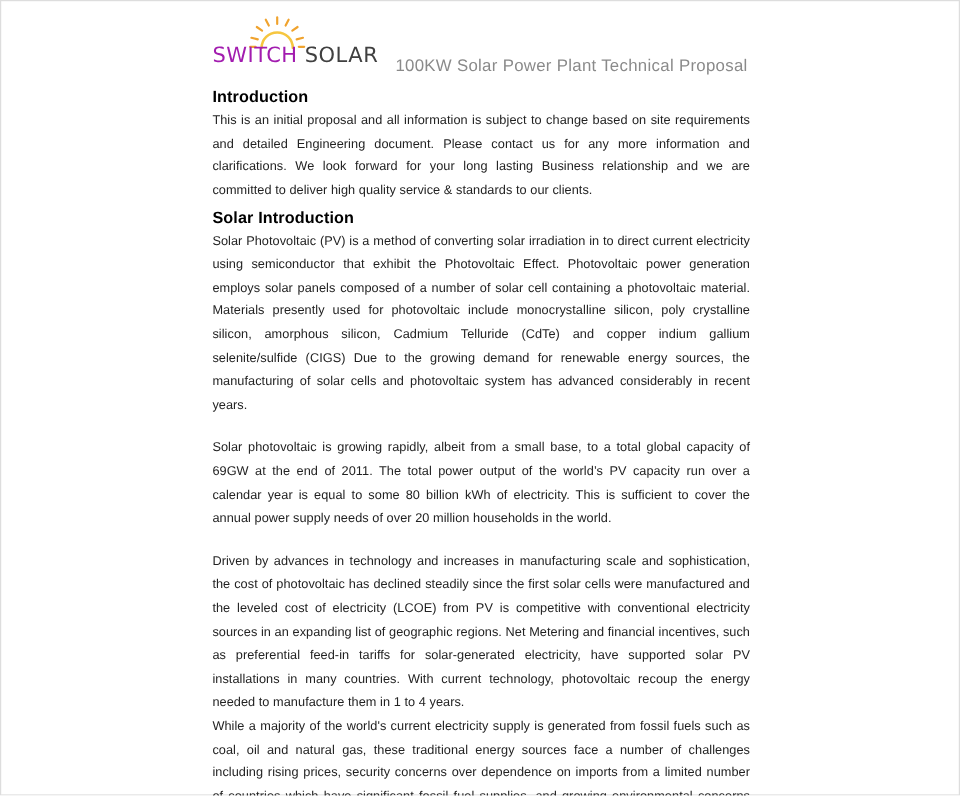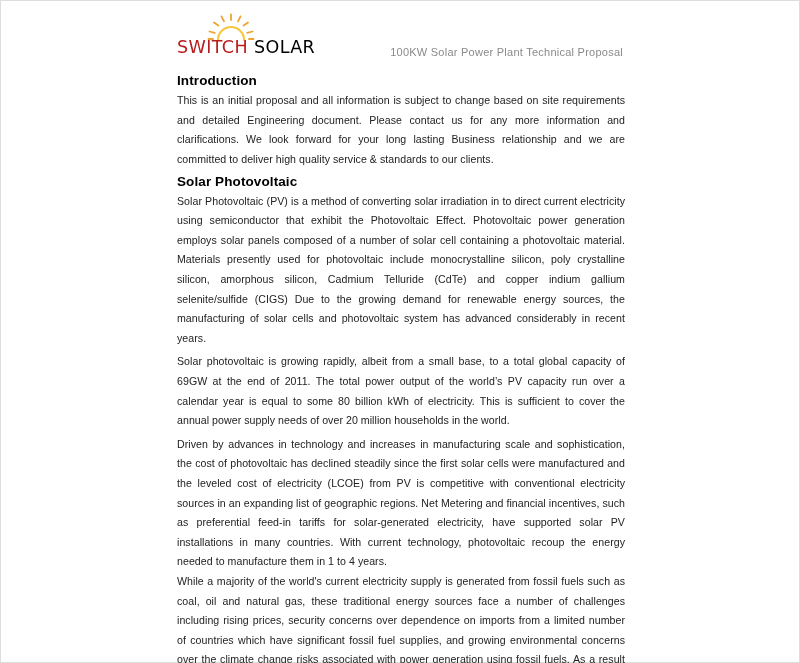--- a/index.html
+++ b/index.html
@@ -52,28 +52,28 @@
   .brand-wordmark {
     position: absolute;
     left: 0;
     top: 26px;
     font-family: "DejaVu Sans", sans-serif;
     font-size: 17.5px;
     letter-spacing: 0.4px;
     line-height: 1;
     white-space: nowrap;
   }
-  .brand-switch { color: #b91c1c; }
-  .brand-solar  { color: #000000; }
+  .brand-switch { color: #a21caf; }
+  .brand-solar  { color: #404040; }
 
   .header-title {
     position: absolute;
     right: 0;
     top: 33px;
-    font-size: 11px;
+    font-size: 14px;
     color: #8a8a8a;
     letter-spacing: 0.25px;
     white-space: nowrap;
   }
 
   
   .content {
     margin: 0 176px 0 176px;
     width: 448px;
   }
@@ -101,21 +101,21 @@
     margin: 0 0 0 0;
     font-size: 10.6px;
     line-height: 19.6px;
     color: #222222;
     text-align: justify;
     text-justify: inter-word;
     letter-spacing: 0.05px;
   }
 
   p.body-text.gap {
-    margin-top: 4px;
+    margin-top: 16px;
   }
 </style>
 </head>
 <body>
 
 <div class="page">
 
   <div class="doc-header">
 
     <div class="brand">
@@ -137,21 +137,21 @@
     </div>
 
     <div class="header-title">100KW Solar Power Plant Technical Proposal</div>
   </div>
 
   <div class="content">
 
     <h2 class="section-heading">Introduction</h2>
     <p class="body-text">This is an initial proposal and all information is subject to change based on site requirements and detailed Engineering document. Please contact us for any more information and clarifications. We look forward for your long lasting Business relationship and we are committed to deliver high quality service &amp; standards to our clients.</p>
 
-    <h2 class="section-heading tight">Solar Photovoltaic</h2>
+    <h2 class="section-heading tight">Solar Introduction</h2>
     <p class="body-text">Solar Photovoltaic (PV) is a method of converting solar irradiation in to direct current electricity using semiconductor that exhibit the Photovoltaic Effect. Photovoltaic power generation employs solar  panels composed  of a  number  of solar  cell containing  a photovoltaic material. Materials presently used for photovoltaic include monocrystalline silicon, poly crystalline silicon, amorphous silicon, Cadmium Telluride (CdTe) and copper indium gallium selenite/sulfide  (CIGS) Due to the growing demand for renewable energy sources,  the manufacturing of solar cells and photovoltaic system has advanced considerably in recent years.</p>
     <p class="body-text gap">Solar photovoltaic is growing rapidly, albeit from a small base, to a total global capacity of 69GW at the end of 2011. The total power output of the world’s PV capacity run over a calendar year is equal to some 80 billion kWh of electricity. This is sufficient to cover the annual power supply needs of over 20 million households in the world.</p>
     <p class="body-text gap">Driven by advances in technology and increases in manufacturing scale and sophistication, the cost of photovoltaic has declined steadily since the first solar cells were manufactured and the leveled cost of electricity (LCOE) from PV is competitive with conventional electricity sources in an expanding list of geographic regions. Net Metering and financial incentives, such as preferential feed-in tariffs for solar-generated electricity, have supported solar PV installations in  many  countries. With  current  technology, photovoltaic recoup the  energy  needed  to manufacture them in 1 to 4 years.</p>
 
     <p class="body-text">While a majority of the world's current electricity supply is generated from fossil fuels such as coal, oil and natural gas, these traditional energy sources face a number of challenges including rising prices, security concerns over dependence on imports from a limited number of countries which have significant fossil fuel supplies, and growing environmental concerns over the climate change risks associated with power generation using fossil fuels. As a result of these and other challenges facing traditional energy sources, governments, businesses and consumers are increasingly supporting the development of alternative energy sources and new technologies for electricity generation. Renewable energy sources such as solar, biomass, geothermal, hydroelectric and wind power generation have emerged as potential alternatives</p>
 
   </div>
 
 </div>
 

